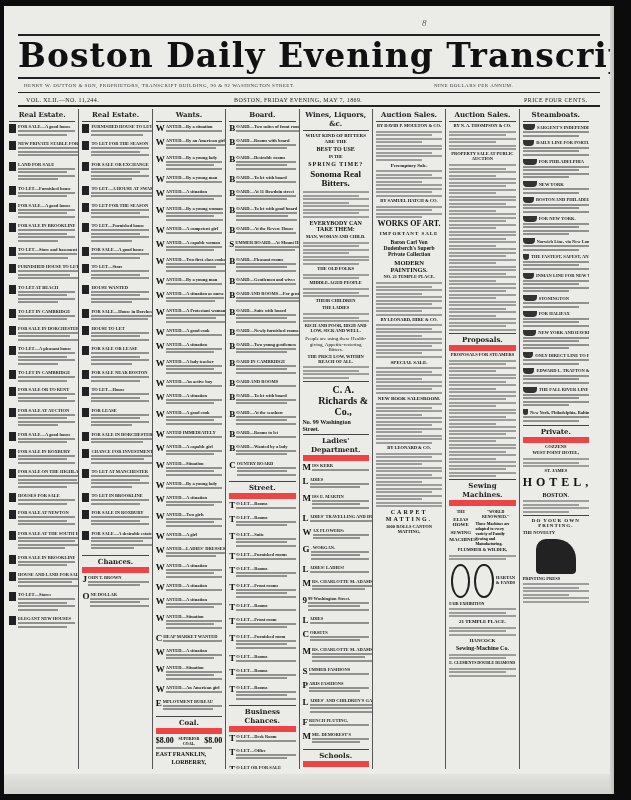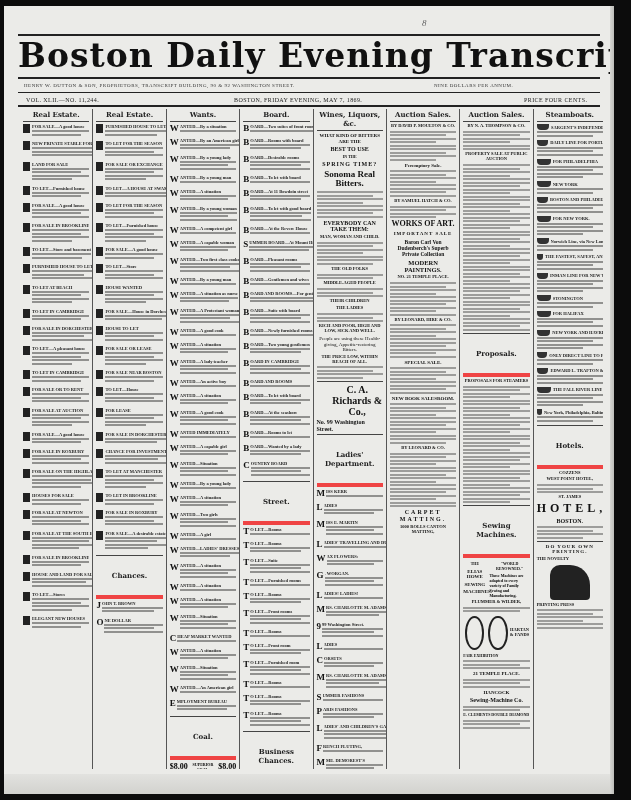--- a/index.html
+++ b/index.html
@@ -6,25 +6,25 @@
   body{width:631px;height:800px;background:#0c0c0c;position:relative;overflow:hidden;font-family:"Liberation Serif",serif;}
   .sheet{position:absolute;left:4px;top:6px;width:610px;height:788px;background:#ebebe8;overflow:hidden;}
   .sheet::after{content:"";position:absolute;right:0;top:0;width:4px;height:100%;background:linear-gradient(to right,#d8d8d4,#bdbdb9);}
   .bottom-shade{position:absolute;left:0;bottom:0;width:100%;height:20px;background:linear-gradient(#e2e2df,#d2d2ce);}
   .pencil{position:absolute;left:418px;top:12px;font-size:9px;color:#666;font-style:italic;}
   .rule{position:absolute;left:14px;right:14px;background:#222;}
   .masthead{position:absolute;left:14px;right:14px;top:30px;height:40px;text-align:center;font-family:"DejaVu Serif",serif;font-weight:bold;font-size:33px;letter-spacing:1px;color:#111;line-height:40px;white-space:nowrap;}
   .proprietors{position:absolute;left:20px;top:77px;font-size:5px;letter-spacing:.5px;color:#333;white-space:nowrap;}
   .terms{position:absolute;left:430px;top:77px;font-size:5px;letter-spacing:.5px;color:#333;white-space:nowrap;}
   .dateline{position:absolute;top:91px;font-size:6px;color:#222;white-space:nowrap;letter-spacing:.4px;}
-  .columns{position:absolute;left:16px;top:103px;width:586px;height:660px;display:flex;}
+  .columns{position:absolute;left:2px;top:103px;width:586px;height:660px;display:flex;}
   .col{flex:1;border-right:1px solid #555;padding:0 3px;overflow:hidden;position:relative;}
   .col:last-child{border-right:none;}
   .col-head{text-align:center;font-family:"DejaVu Serif",serif;font-weight:bold;font-size:7px;color:#222;border-bottom:1px solid #444;padding:1px 0 2px;margin-bottom:2px;}
-  .sub-head{text-align:center;font-family:"DejaVu Serif",serif;font-weight:bold;font-size:7px;color:#222;border-top:1px solid #444;border-bottom:4px solid #ef4444;padding:15px 0;margin:2px 0;}
+  .sub-head{text-align:center;font-family:"DejaVu Serif",serif;font-weight:bold;font-size:7px;color:#222;border-top:1px solid #444;border-bottom:6px solid #ef4444;padding:1px 0;margin:2px 0;}
   .ad{display:flex;align-items:flex-start;margin-bottom:4px;}
   .ad .blk{width:7px;height:9px;background:#222;margin-right:2px;flex:none;}
   .ad .cap{font-weight:bold;font-size:9px;color:#111;margin-right:1px;line-height:9px;flex:none;}
   .ad .lines{flex:1;}
   .ln{height:2px;background:#7a7a78;margin:1px 0 1.5px;opacity:.8;}
   .ln.s{width:70%;}
   .ln.m{width:85%;}
   .ad-title{font-size:4.5px;font-weight:bold;color:#222;white-space:nowrap;overflow:hidden;line-height:5px;}
   .big{text-align:center;font-weight:bold;color:#111;line-height:1.1;margin:2px 0;}
   .txtblock .ln{background:#8a8a87;}
@@ -1712,21 +1712,21 @@
           </div>
           <div style="margin-bottom: 3px;">
             <div style="display:flex;align-items:center;">
               <span class="ship"></span>
               <span class="ad-title">New York, Philadelphia, Baltimore, Washington, and all points South and West.</span>
             </div>
             <div class="ln "></div>
             <div class="ln m"></div>
           </div>
         </div>
-      <div class="sub-head">Hotels.</div>
+      <div class="sub-head">Private.</div>
       <div class="big" style="font-size:4.5px;">COZZENS</div>
       <div class="big" style="font-size:4.5px;">WEST POINT HOTEL,</div>
       <div class="txtblock" id="txt8a">
           <div class="ln "></div>
           <div class="ln m"></div>
           <div class="ln "></div>
         </div>
       <div class="big" style="font-size:4.5px;">ST. JAMES</div>
       <div class="big" style="font-size:12px;letter-spacing:4px;">HOTEL,</div>
       <div class="big" style="font-size:6px;">BOSTON.</div>

